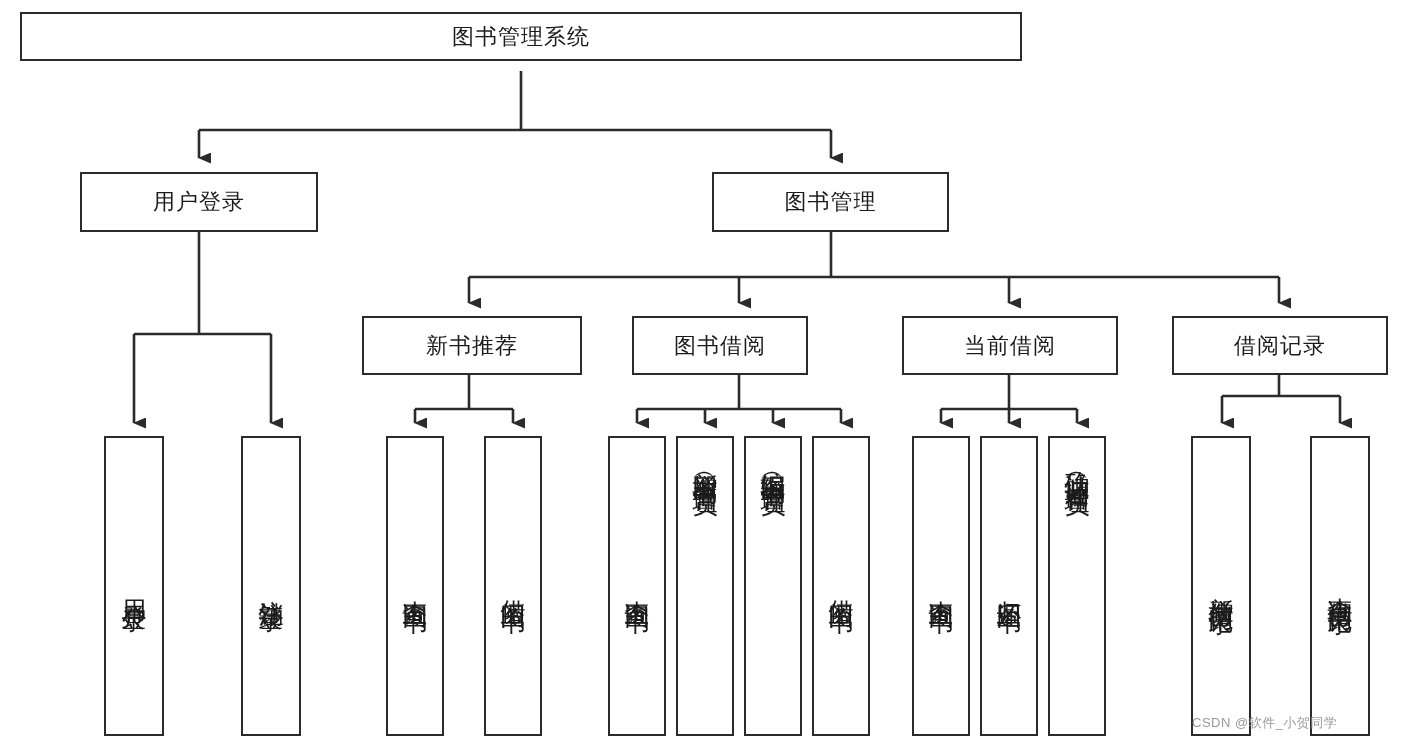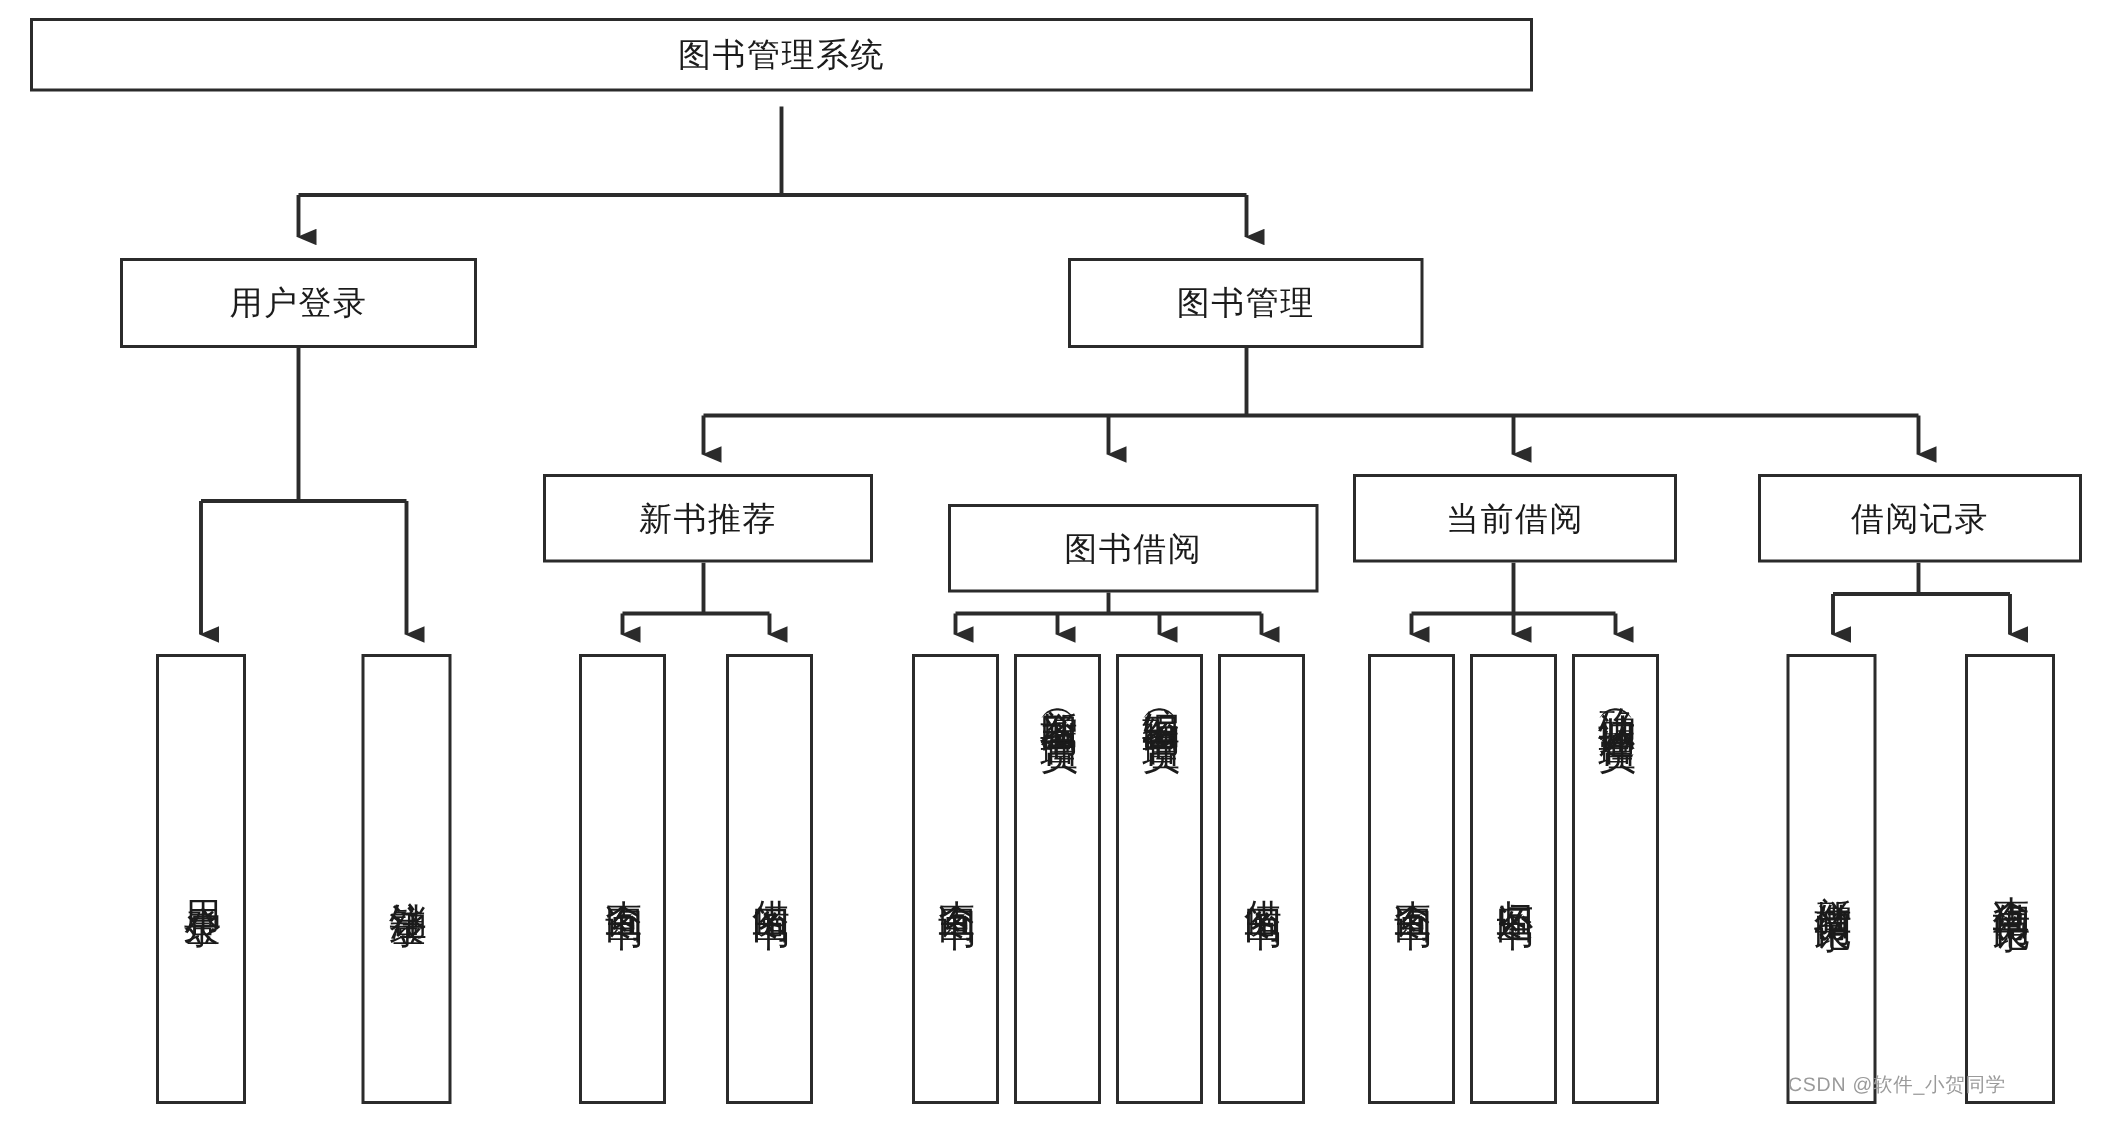--- a/index.html
+++ b/index.html
@@ -128,21 +128,21 @@
   <div class="node horiz" style="left:80px; top:172px; width:238px; height:60px;">
     <span>用户登录</span>
   </div>
   <div class="node horiz" style="left:712px; top:172px; width:237px; height:60px;">
     <span>图书管理</span>
   </div>
 
   <div class="node horiz" style="left:362px; top:316px; width:220px; height:59px;">
     <span>新书推荐</span>
   </div>
-  <div class="node horiz" style="left:632px; top:316px; width:247px; height:59px;margin-top:20px;">
+  <div class="node horiz" style="left:632px; top:316px; width:176px; height:59px;">
     <span>图书借阅</span>
   </div>
   <div class="node horiz" style="left:902px; top:316px; width:216px; height:59px;">
     <span>当前借阅</span>
   </div>
   <div class="node horiz" style="left:1172px; top:316px; width:216px; height:59px;font-family:Liberation Serif, serif;">
     <span>借阅记录</span>
   </div>
 
   <div class="node vert mid" style="left:104px; top:436px; width:60px; height:300px;">

